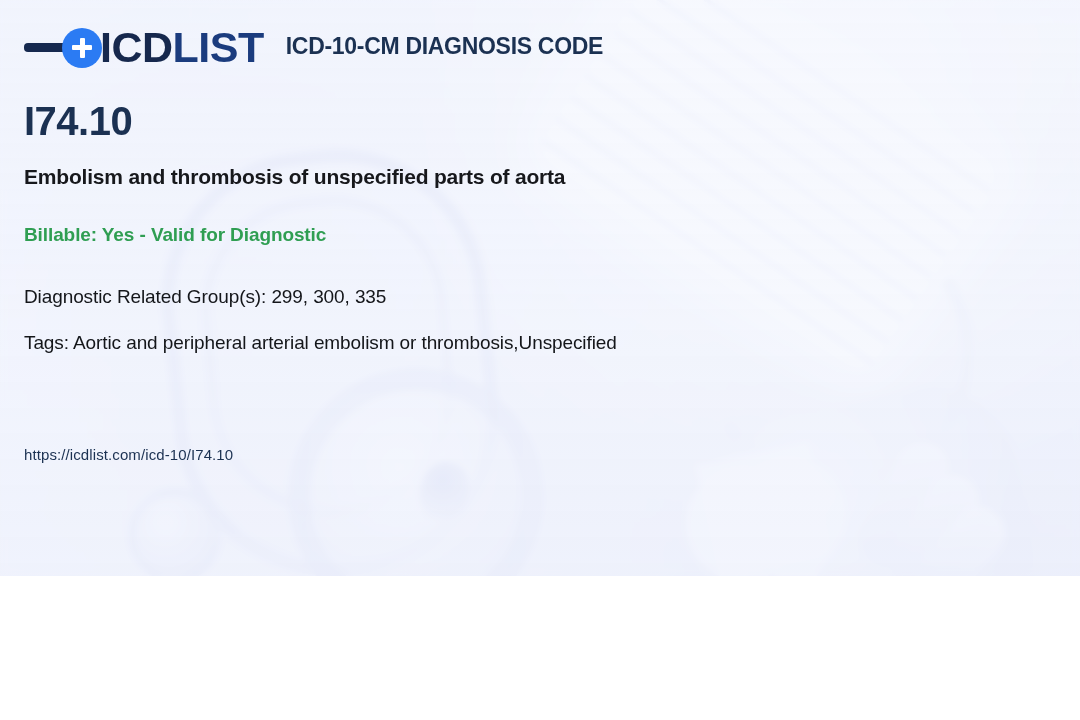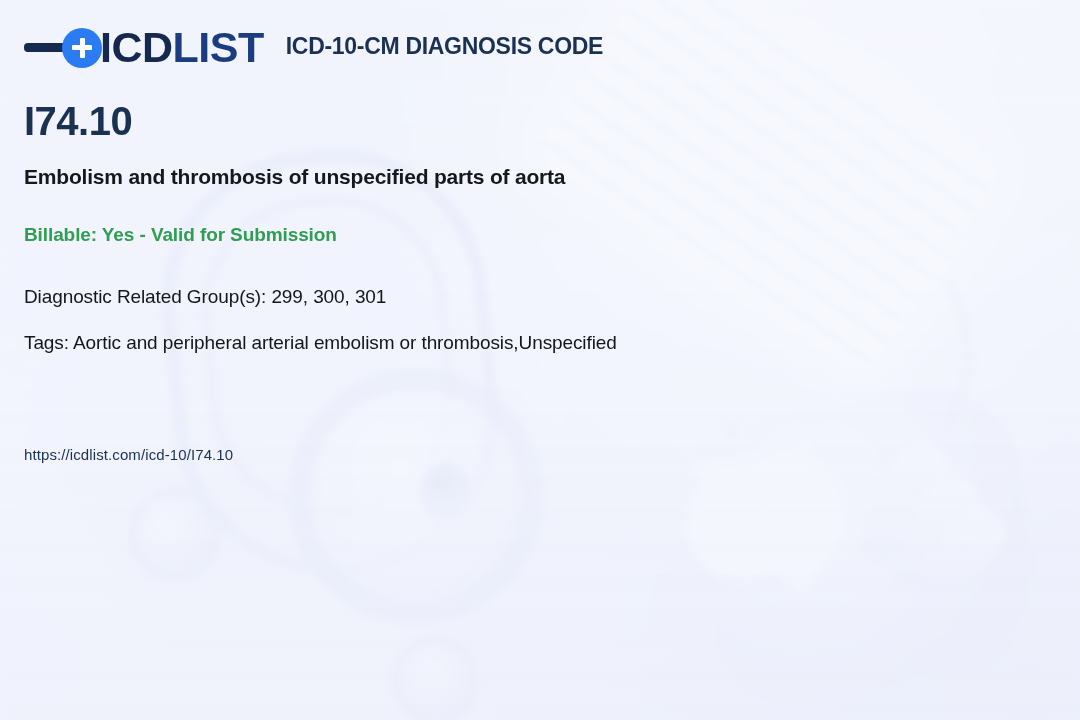--- a/index.html
+++ b/index.html
@@ -9,21 +9,21 @@
   }
   body {
     font-family: "Liberation Sans", sans-serif;
     background: #ffffff;
   }
 
   
   #card {
     position: relative;
     width: 1080px;
-    height: 720px;
+    height: 576px;
     overflow: hidden;
     background: #f1f4fd;
   }
 
   
   #bg {
     position: absolute;
     inset: 0;
     overflow: hidden;
     pointer-events: none;
@@ -345,20 +345,20 @@
           <span class="pv"></span>
           <span class="ph"></span>
         </span>
         <span class="brand-word"><span class="icd">ICD</span><span class="list">LIST</span></span>
       </div>
       <div class="header-title">ICD-10-CM DIAGNOSIS CODE</div>
     </div>
 
     <div class="code">I74.10</div>
     <div class="description">Embolism and thrombosis of unspecified parts of aorta</div>
-    <div class="billable">Billable: Yes - Valid for Submission</div>
-    <div class="drg">Diagnostic Related Group(s): 299, 300, 301</div>
+    <div class="billable">Billable: Yes - Valid for Diagnostic</div>
+    <div class="drg">Diagnostic Related Group(s): 299, 300, 335</div>
     <div class="tags">Tags: Aortic and peripheral arterial embolism or thrombosis,Unspecified</div>
     <a class="url" href="#">https://icdlist.com/icd-10/I74.10</a>
 
 
   </div>
 </div>
 
 </body></html>

